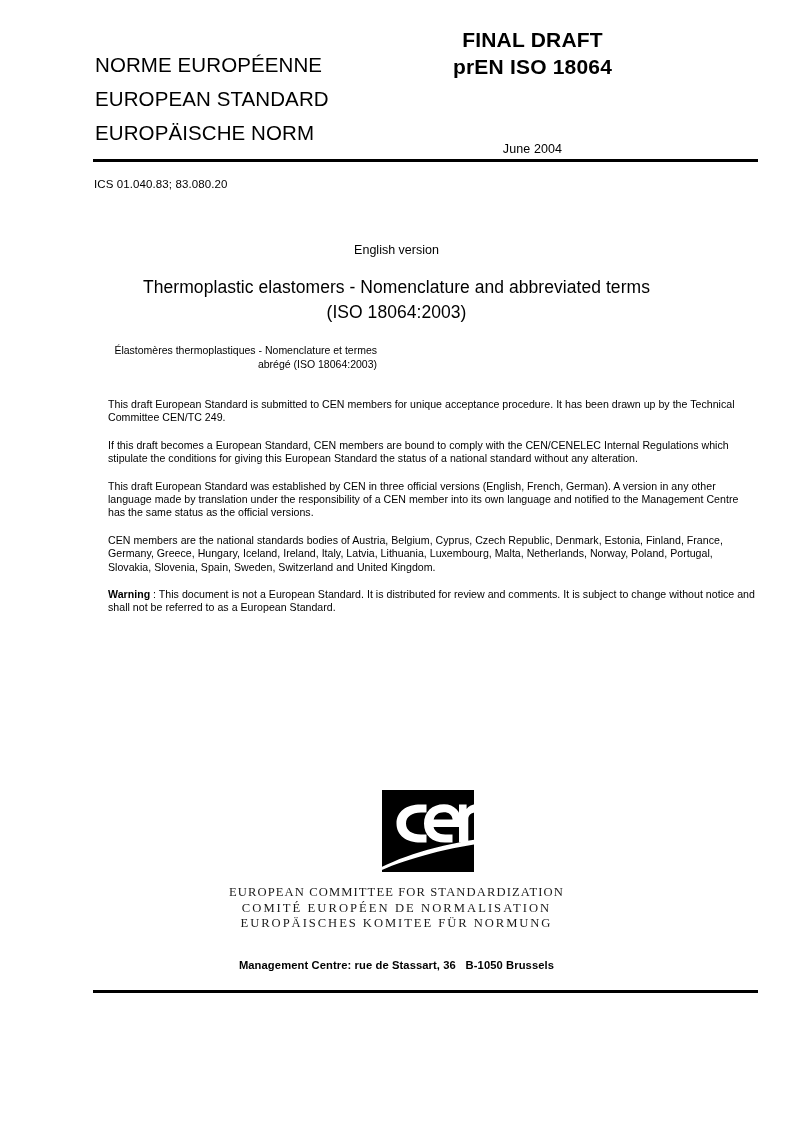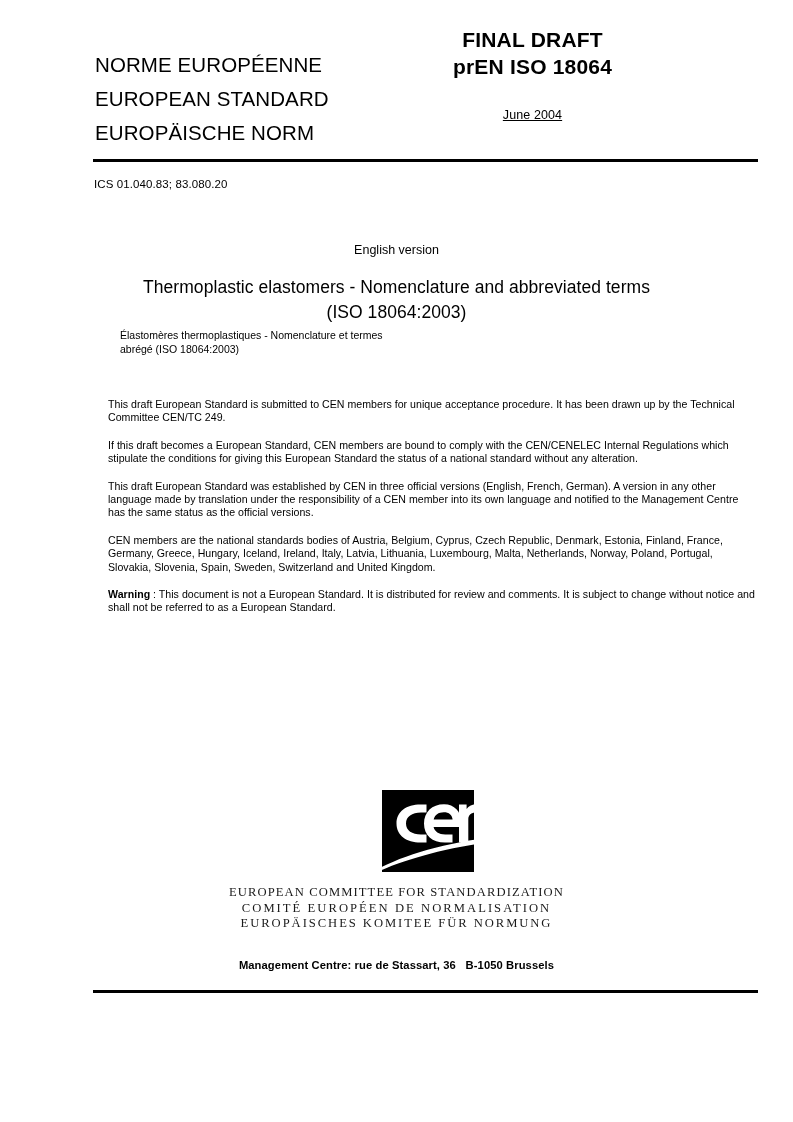--- a/index.html
+++ b/index.html
@@ -61,23 +61,22 @@
   }
   .header-right .doc-ref {
     font-size: 21px;
     font-weight: bold;
     line-height: 27px;
     letter-spacing: 0.2px;
   }
   .header-right .doc-date {
     font-size: 12.5px;
     font-weight: 400;
-    margin-top: 28px;
+    margin-top: 62px;
     letter-spacing: 0.1px;
-    text-decoration: underline;
   }
 
   .rule {
     position: absolute;
     background: #000000;
   }
   .rule-top {
     left: 93px;
     top: 159px;
     width: 665px;
@@ -113,26 +112,25 @@
     top: 275px;
     width: 533px;
     text-align: center;
     font-size: 17.5px;
     line-height: 25px;
     letter-spacing: 0.05px;
   }
   .alt-title {
     position: absolute;
     left: 100px;
-    top: 328px;
+    top: 343px;
     width: 277px;
-    text-align: left;
+    text-align: right;
     font-size: 10.5px;
     line-height: 14px;
-    margin-left: 20px;
   }
 
   
   .body-block {
     position: absolute;
     left: 94px;
     top: 398px;
     width: 663px;
   }
   .body-block p {

